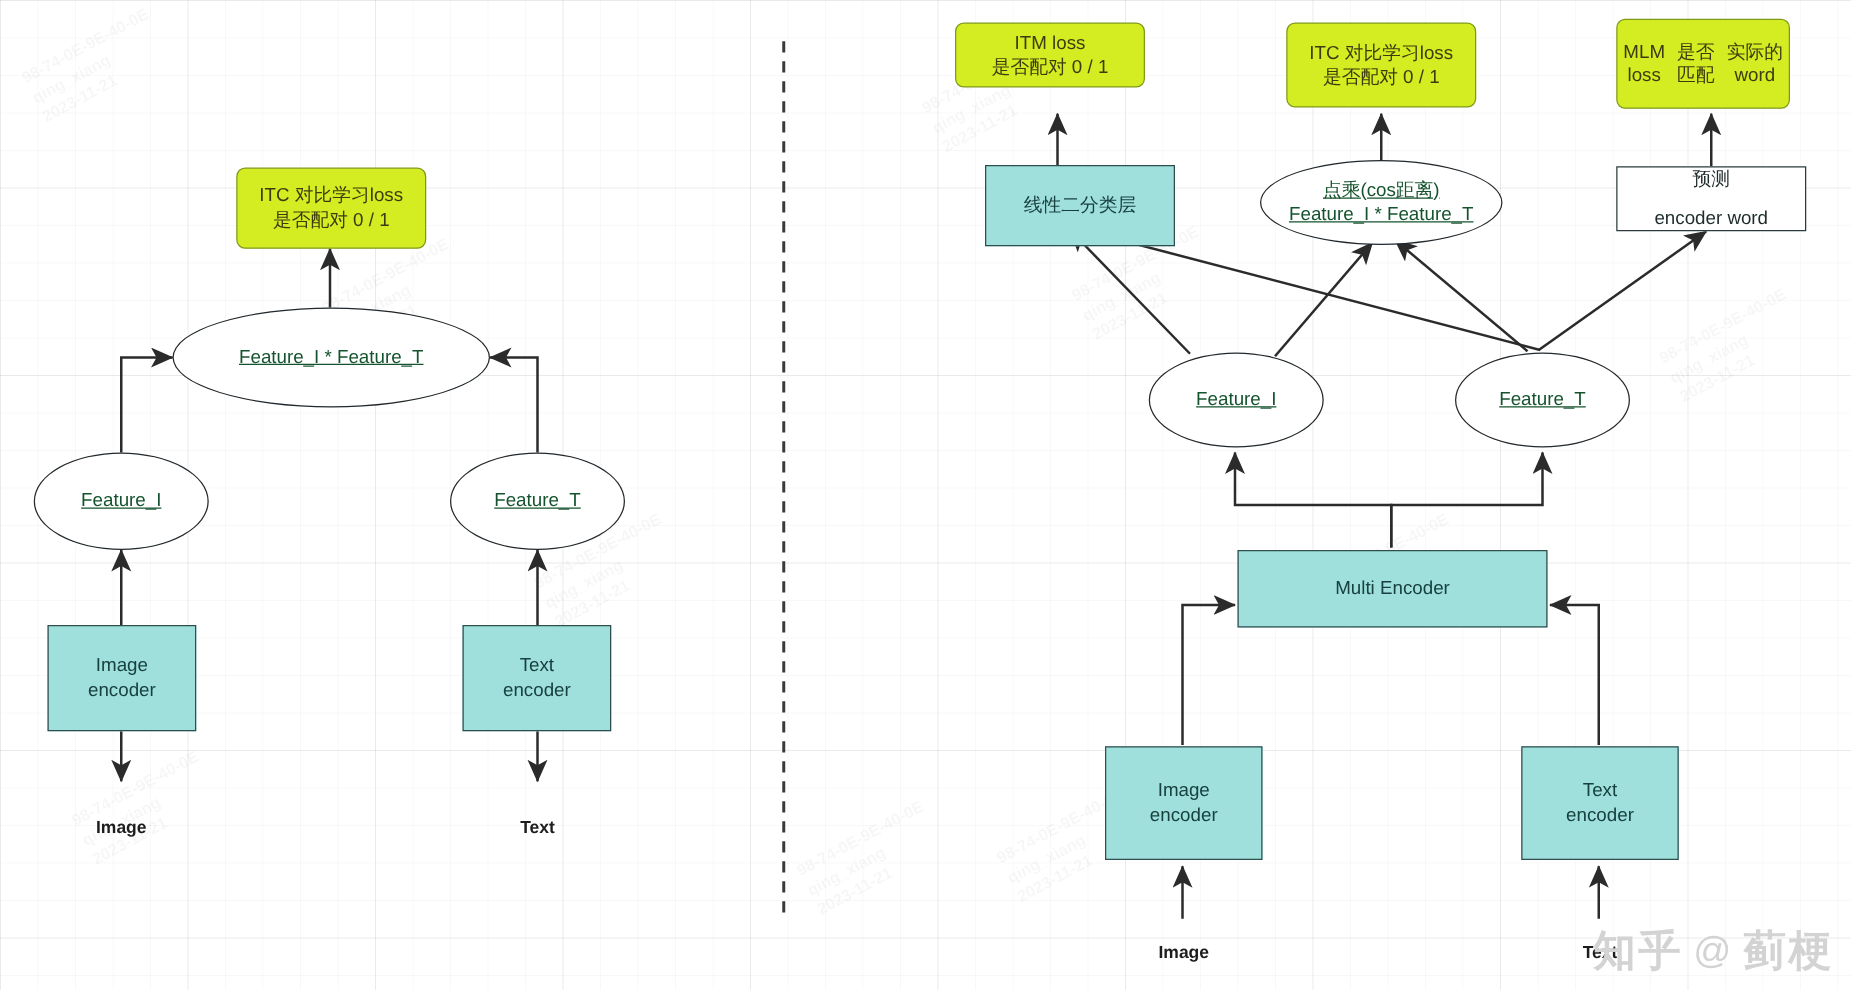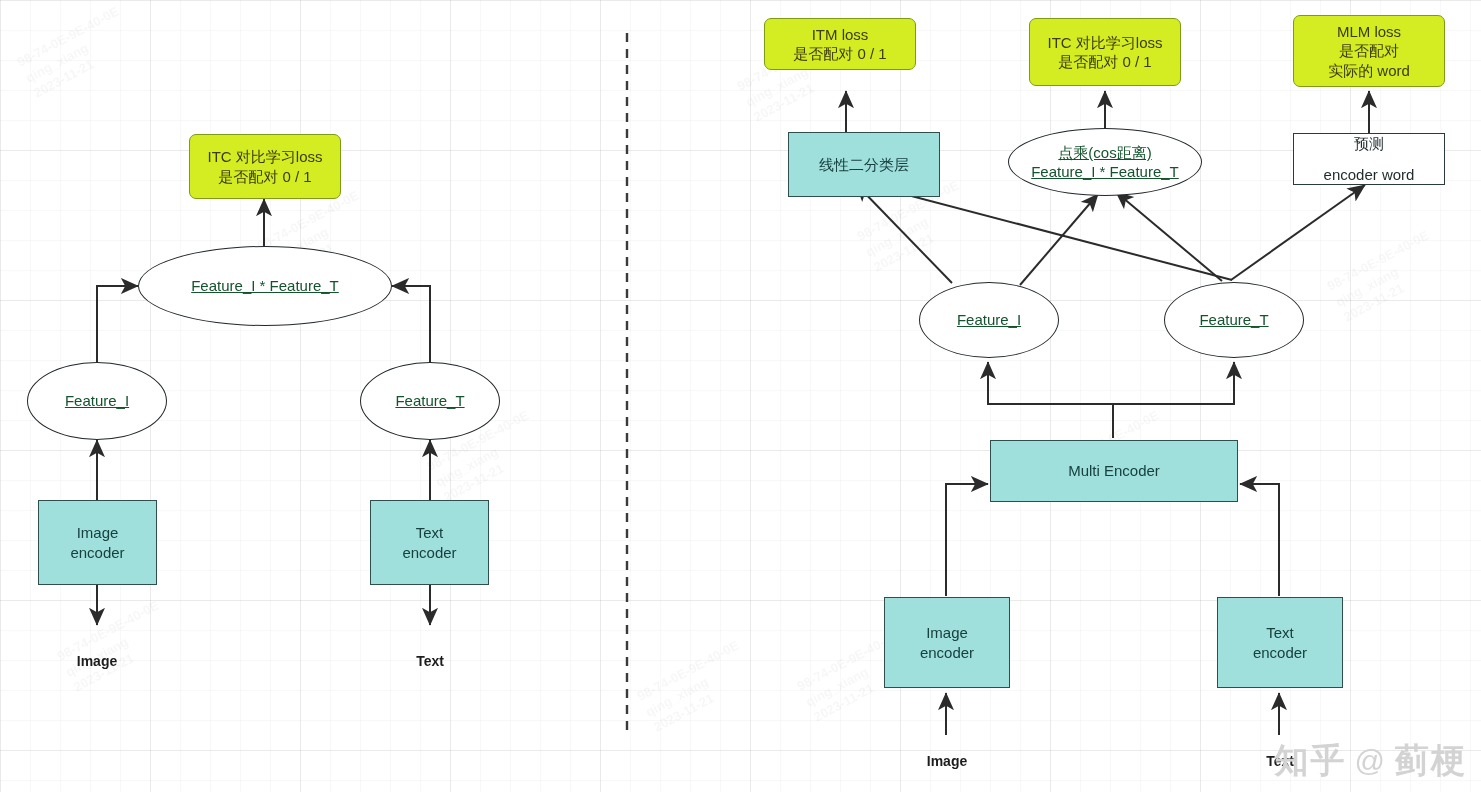--- a/index.html
+++ b/index.html
@@ -152,23 +152,23 @@
   <div class="node loss" style="left:736px;top:18px;width:152px;height:52px;flex-direction:column;margin-left:28px;">
     <span>ITM loss</span>
     <span>是否配对 0 / 1</span>
   </div>
 
   <div class="node loss" style="left:1029px;top:18px;width:152px;height:68px;flex-direction:column;">
     <span>ITC 对比学习loss</span>
     <span>是否配对 0 / 1</span>
   </div>
 
-  <div class="node loss" style="left:1293px;top:15px;width:152px;height:72px;flex-direction:column;">
+  <div class="node loss" style="left:1293px;top:15px;width:139px;height:72px;flex-direction:row;">
     <span>MLM loss</span>
-    <span>是否配对</span>
+    <span>是否匹配</span>
     <span>实际的 word</span>
   </div>
 
   <div class="node teal" style="left:788px;top:132px;width:152px;height:65px;">
     <span>线性二分类层</span>
   </div>
 
   <div class="node ellipse" style="left:1008px;top:128px;width:194px;height:68px;flex-direction:column;">
     <span>点乘(cos距离)</span>
     <span>Feature_I * Feature_T</span>

